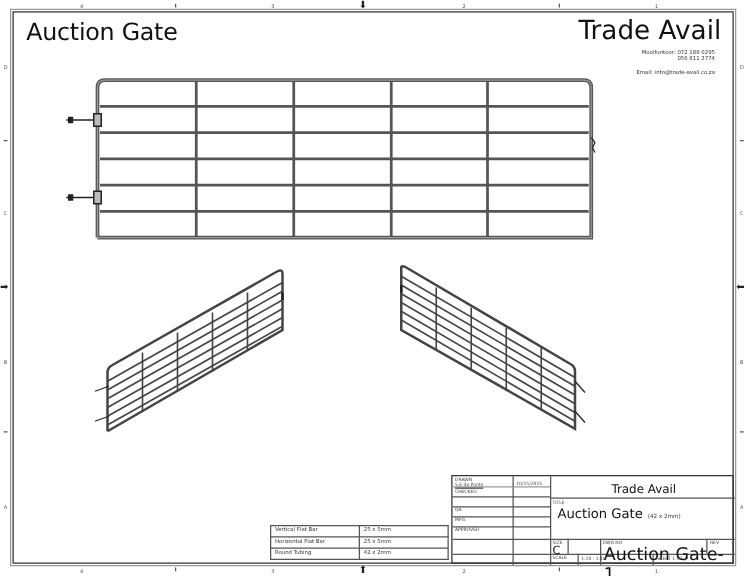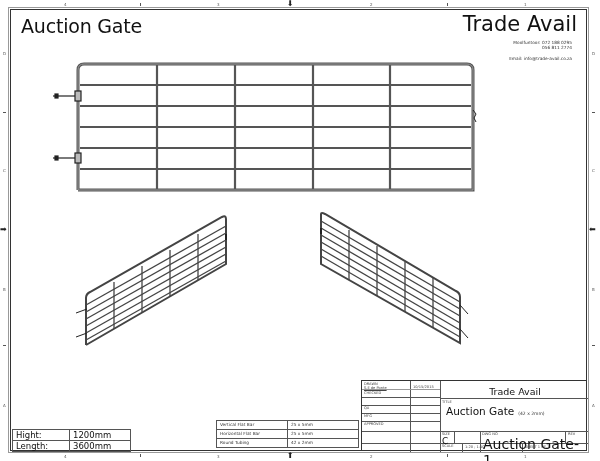--- a/index.html
+++ b/index.html
@@ -151,32 +151,20 @@
         <line x1="433" y1="278" x2="433" y2="328"></line>
       </g>
       <g stroke="#222" stroke-width="1">
         <line x1="460" y1="305" x2="468" y2="314"></line>
         <line x1="460" y1="329" x2="468" y2="338"></line>
         <line x1="321" y1="228" x2="321" y2="234" stroke-width="2"></line>
       </g>
     </g>
   </svg>
 
-  <table class="dim-table">
-    <tbody>
-        <tr>
-      <td class="lbl">Hight:</td>
-      <td class="val">1200mm</td>
-    </tr>
-    <tr>
-      <td class="lbl">Length:</td>
-      <td class="val">3600mm</td>
-    </tr>
-  </tbody>
-    </table>
 
   <table class="mat-table">
     <tbody>
         <tr>
       <td class="mname">Vertical Flat Bar</td>
       <td class="mval">25 x 5mm</td>
     </tr>
     <tr>
       <td class="mname">Horizontal Flat Bar</td>
       <td class="mval">25 x 5mm</td>

